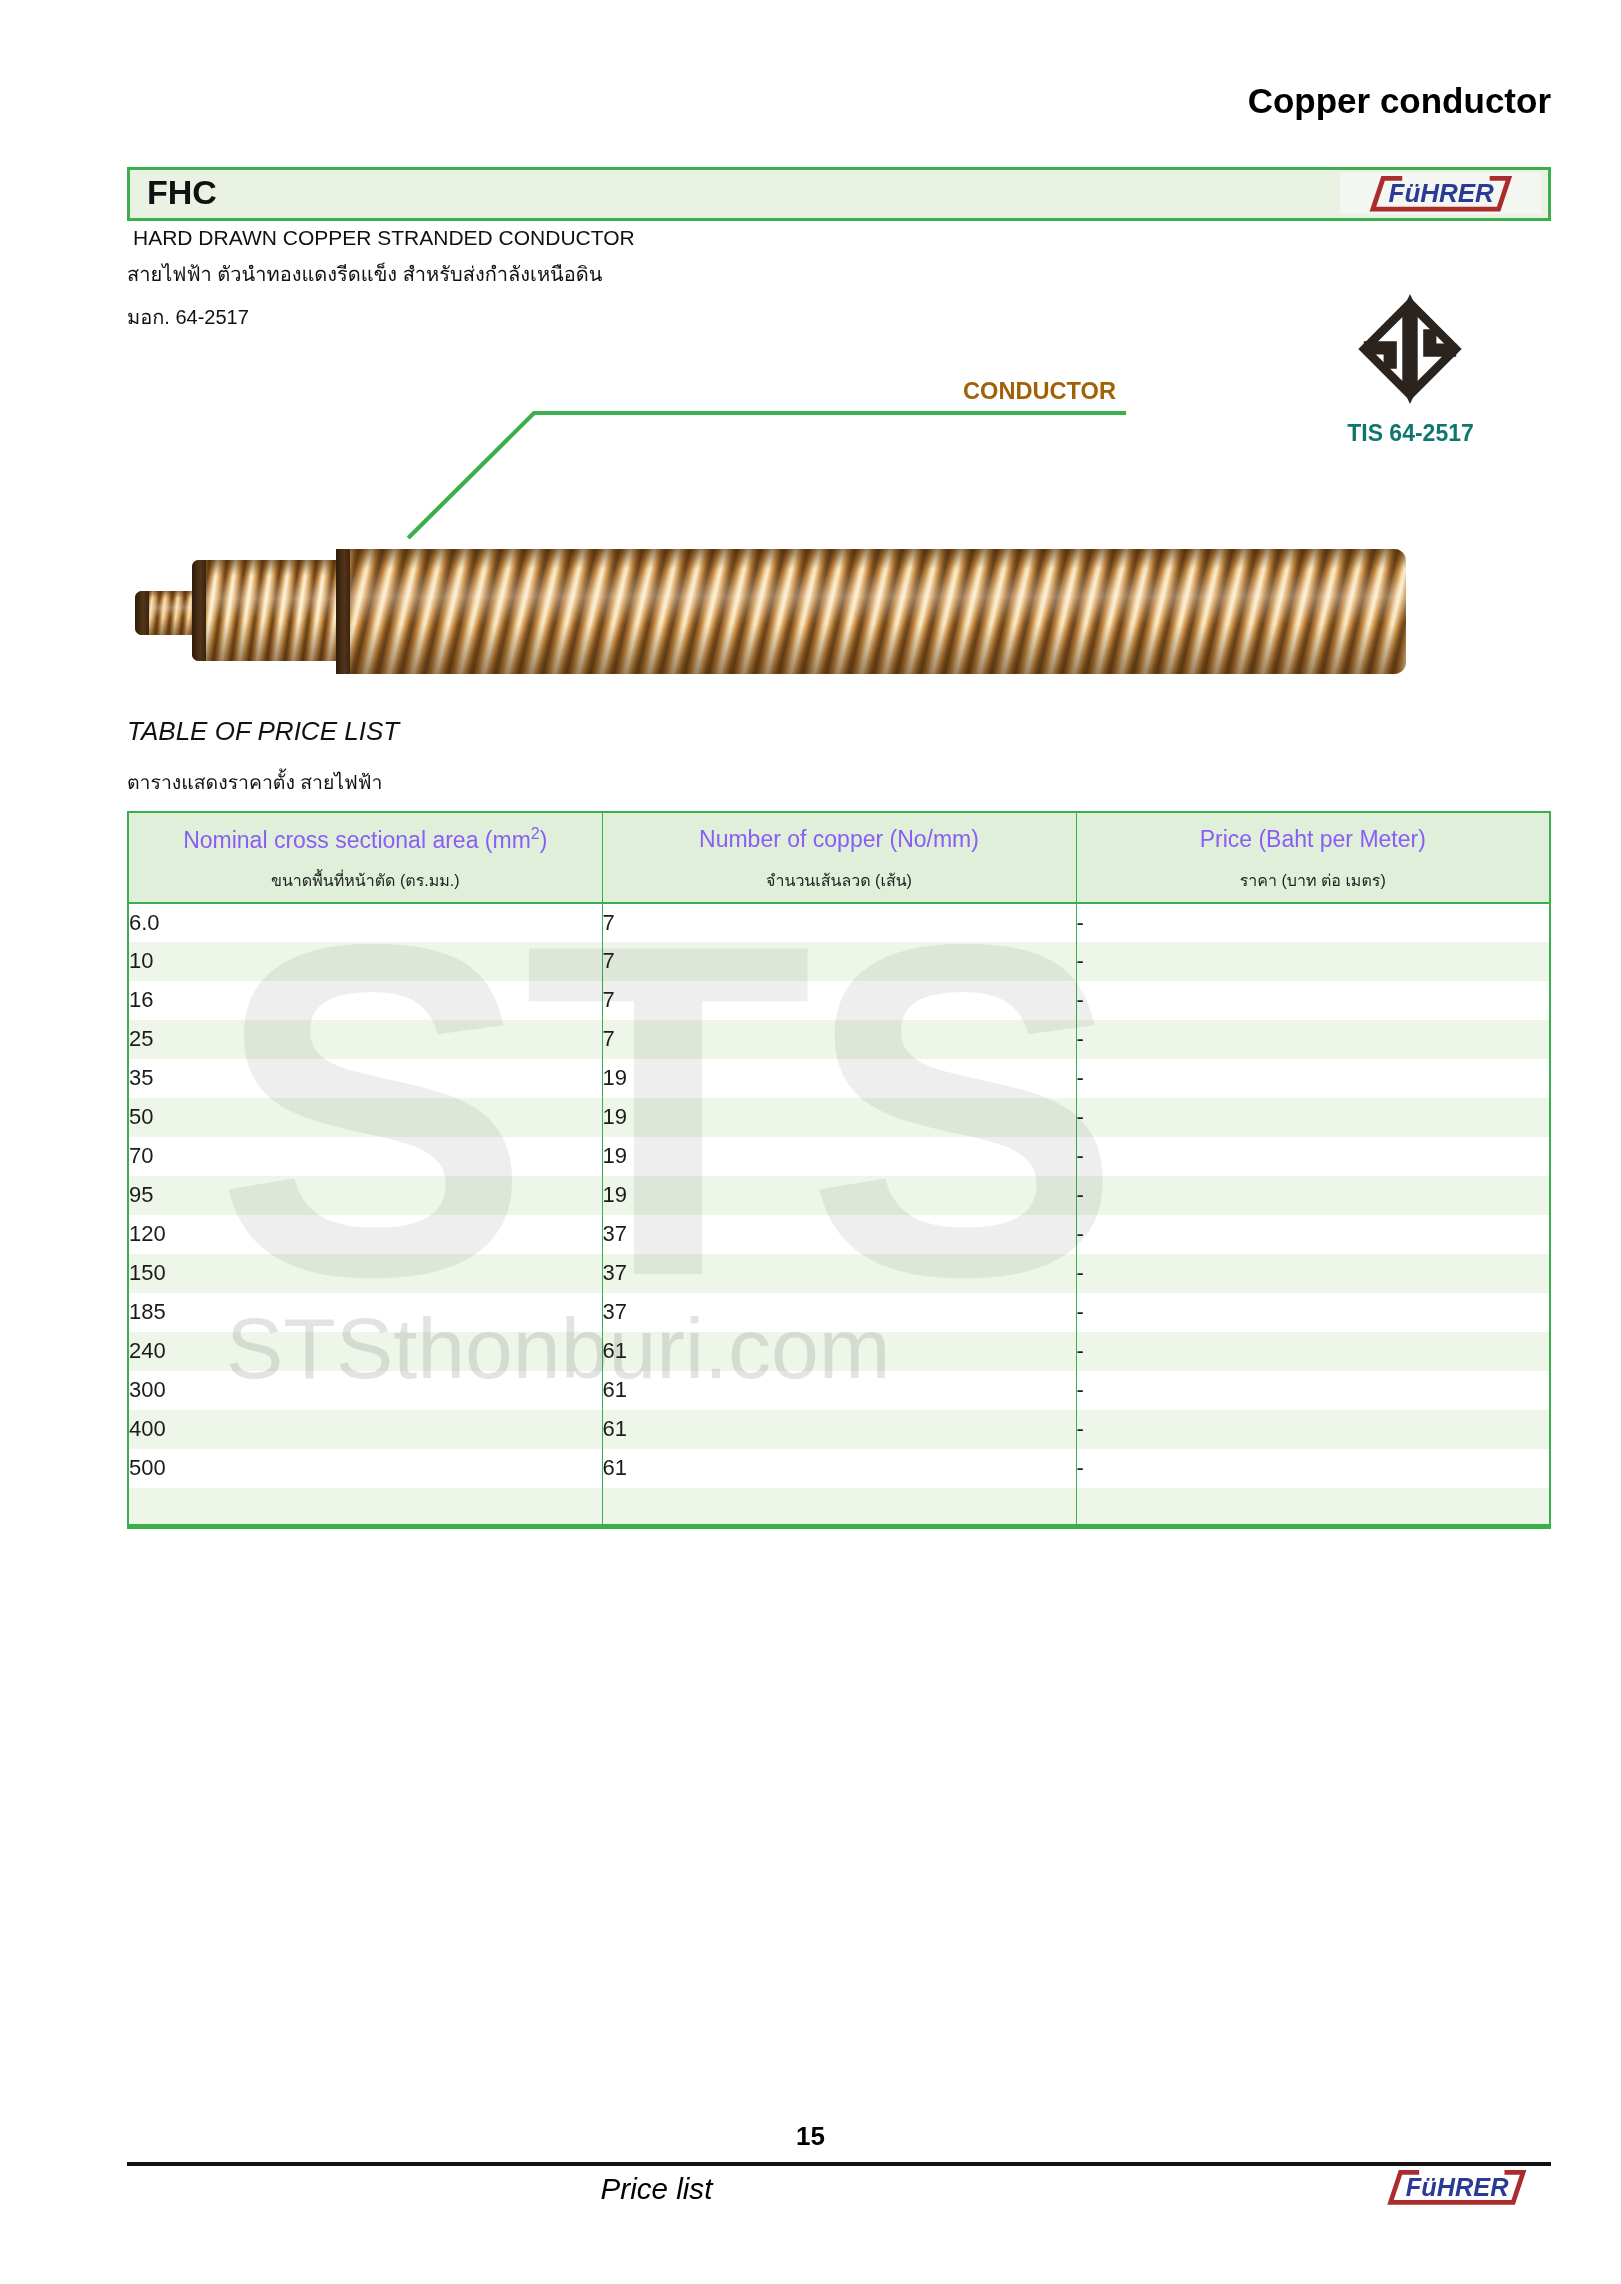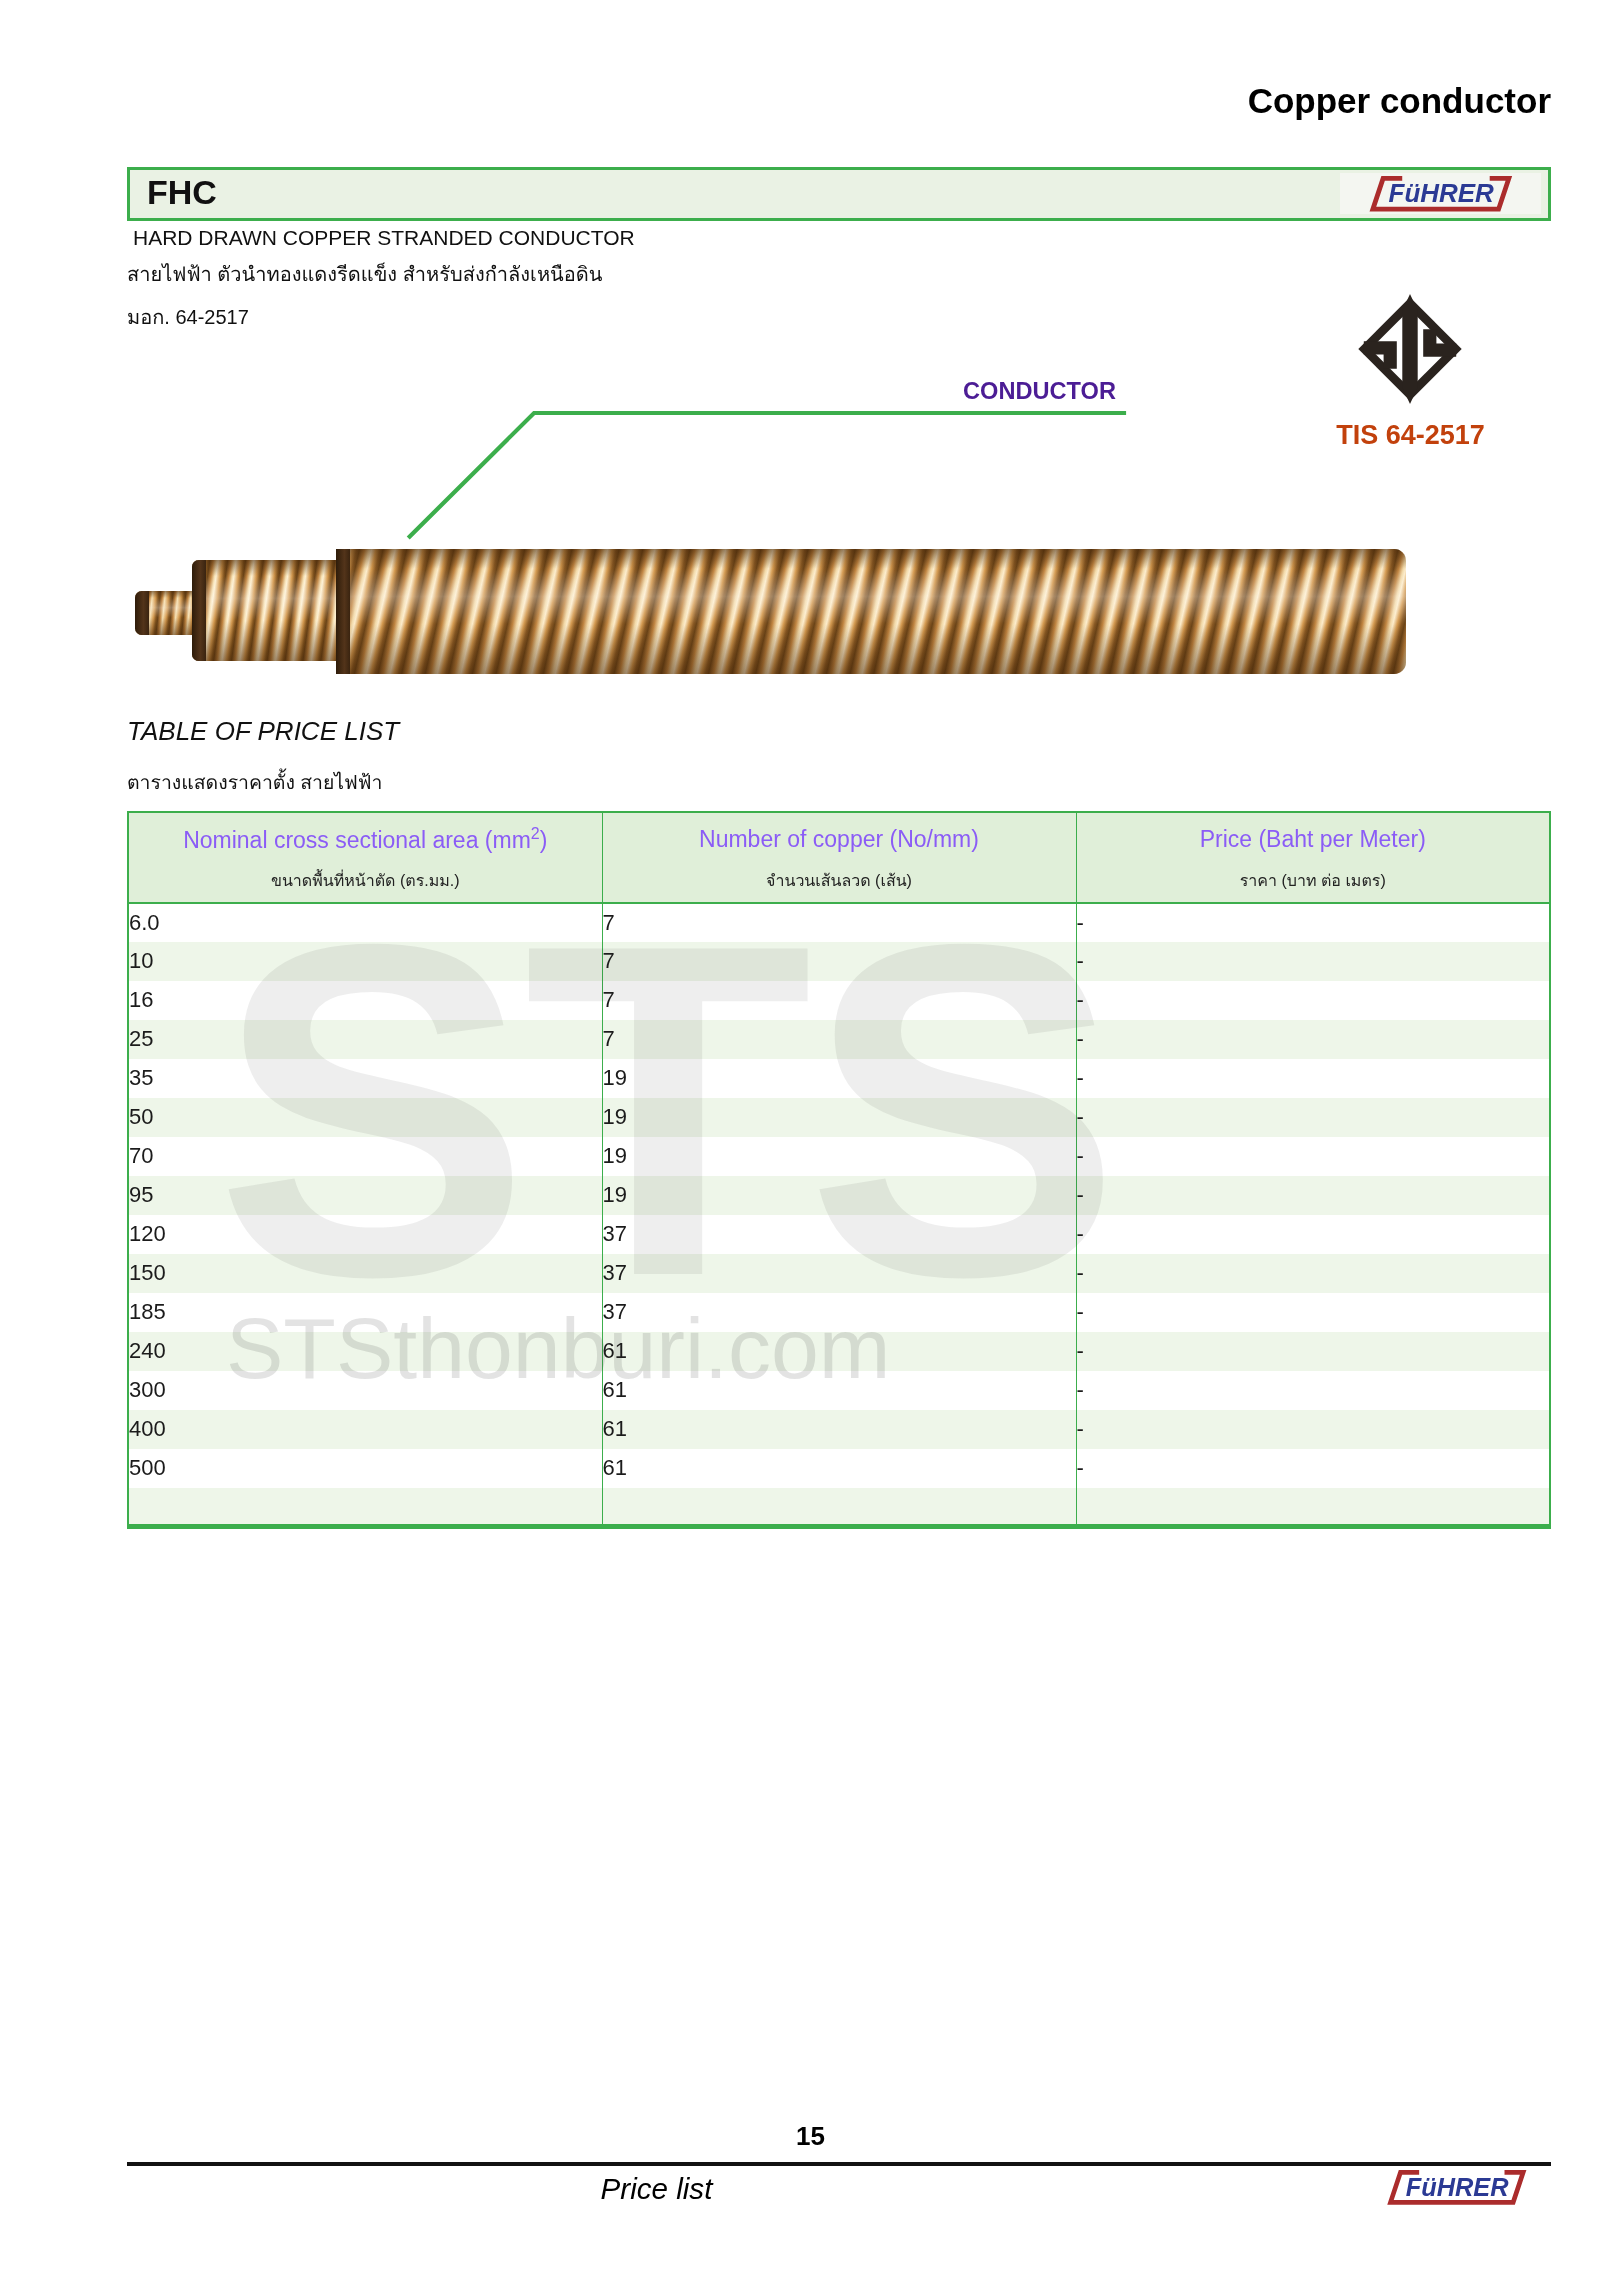--- a/index.html
+++ b/index.html
@@ -18,24 +18,24 @@
   }
   .fhc-code { position:absolute; left:17px; top:3.4px; font-size:34px; font-weight:bold; color:#111; }
   .logo-box { position:absolute; right:6.8px; top:3.4px; width:201px; height:41px; background:#f4f6f1; }
   .logo-box svg, .footer-logo svg { width:100%; height:100%; display:block; }
   .sub-en { left:133px; top:226px; font-size:21px; color:#111; }
   .sub-th { left:127px; top:258px; font-size:20px; color:#111; }
   .std-th { left:127px; top:301px; font-size:20px; color:#111; }
 
   
   .tis-logo { left:1355px; top:294px; width:110px; height:110px; }
-  .tis-label { left:1305px; top:420px; width:211px; text-align:center; font-size:27px; font-weight:bold; color:#c2410c; }
-
-  
-  .conductor-label { left:963px; top:378px; font-size:23.6px; font-weight:bold; color:#4c1d95; }
+  .tis-label { left:1305px; top:420px; width:211px; text-align:center; font-size:23px; font-weight:bold; color:#0f766e; }
+
+  
+  .conductor-label { left:963px; top:378px; font-size:23.6px; font-weight:bold; color:#a16207; }
   .callout-svg { left:404px; top:407px; width:728px; height:137px; }
 
   
   .conductor { left:135px; top:545px; width:1272px; height:135px; }
   .strand { position:absolute; overflow:hidden; }
   .strand::after {
     content:""; position:absolute; inset:0;
     background:linear-gradient(to bottom,
       rgba(64,34,6,.55) 0%, rgba(255,255,255,0) 16%,
       rgba(255,255,255,.30) 38%, rgba(255,255,255,0) 60%,

